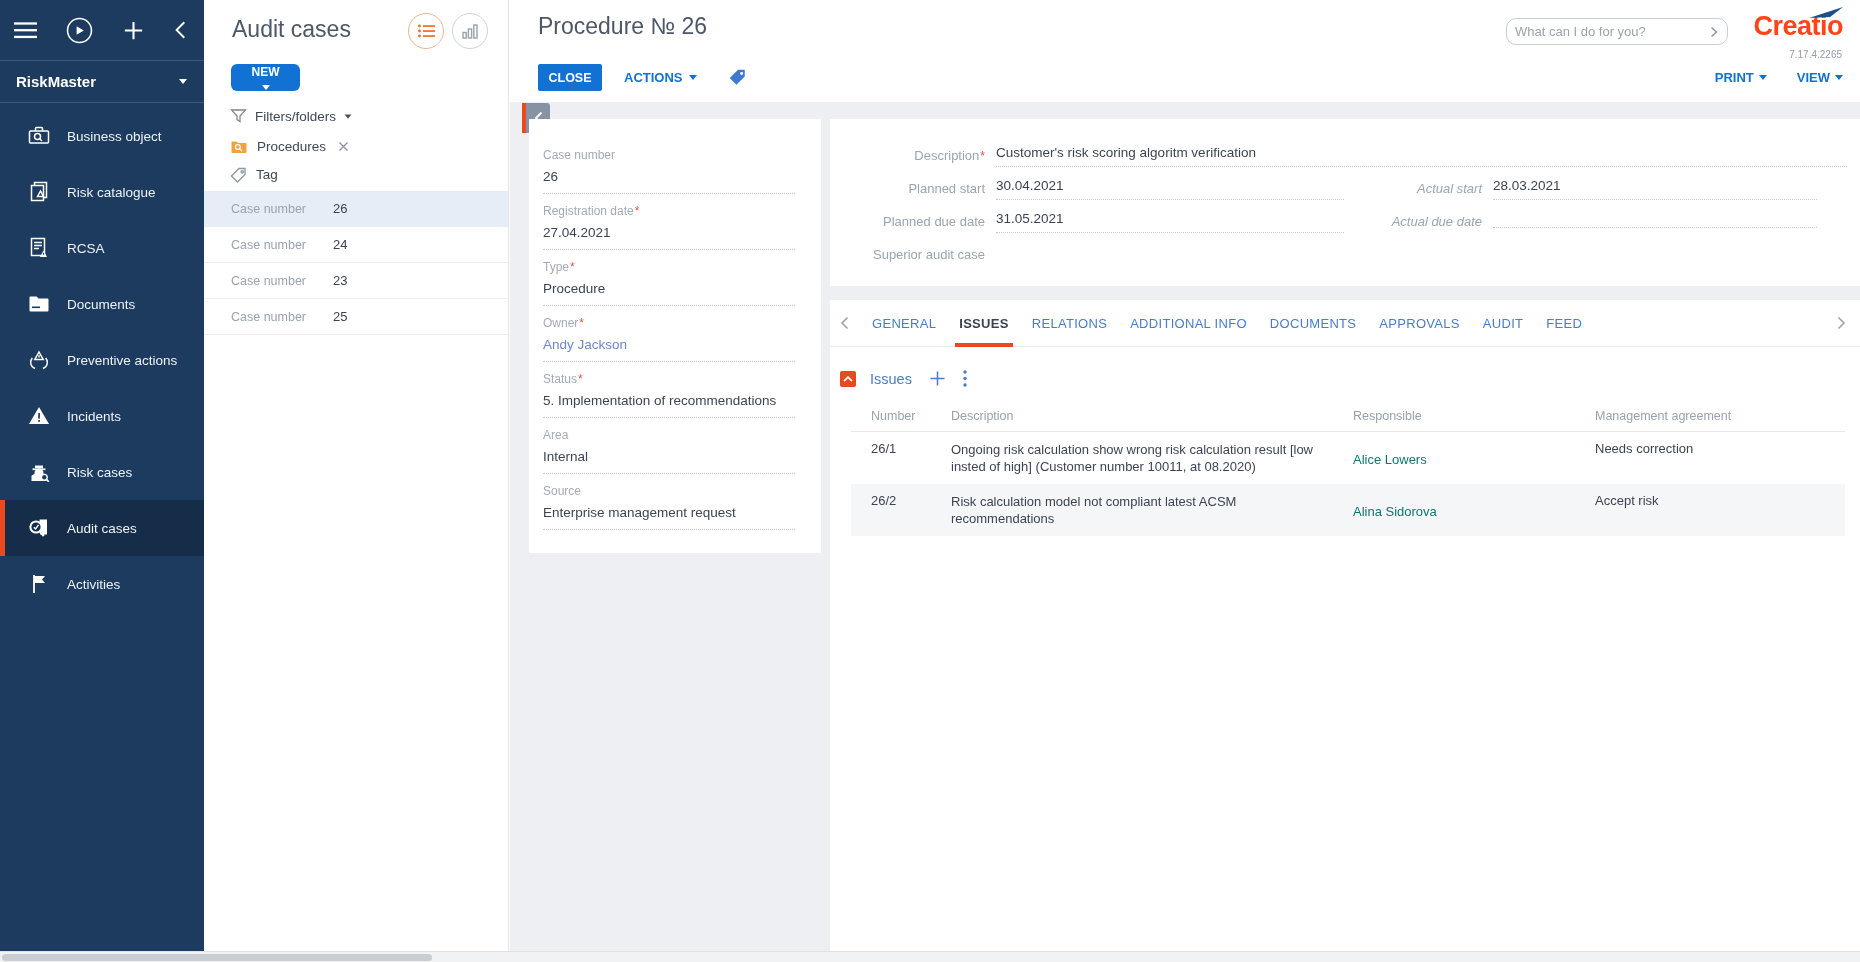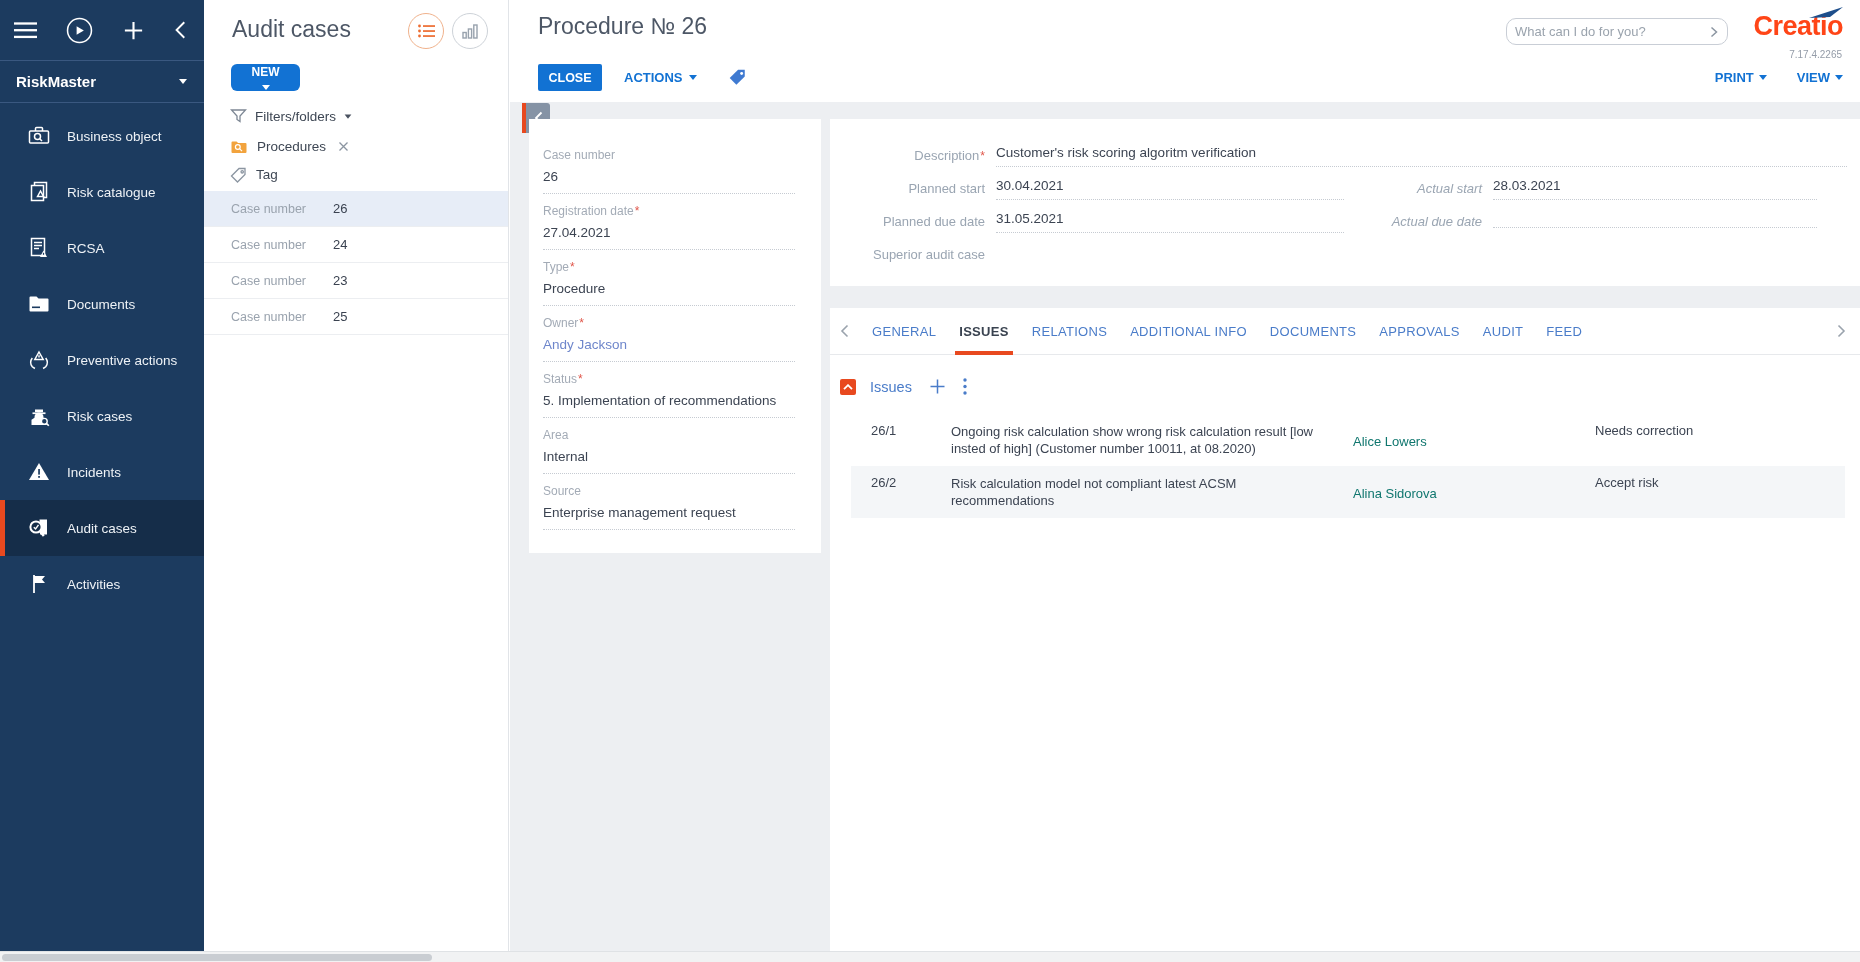--- a/index.html
+++ b/index.html
@@ -100,21 +100,21 @@
   .hlabel { position:absolute; top:3px; font-size:13px; color:#9aa5b2; text-align:right; }
   .hvalue { position:absolute; top:0; font-size:13.5px; color:#3c4452; padding-bottom:6px;
             border-bottom:1px dotted #c6cbd2; min-height:17px; white-space:nowrap; cursor:text; }
   .hvalue.link { color:#4a7cc9; cursor:pointer; }
   .hl1 { left:15px; width:140px; } .hv1 { left:166px; width:348px; }
   .hl2 { left:512px; width:140px;font-style:italic; } .hv2 { left:663px; width:324px; }
   .hv-full { left:166px; width:851px; }
   .r1 { top:26px; } .r2 { top:59px; } .r3 { top:92px; } .r4 { top:125px; }
 
   
-  .tabs-card { position:absolute; left:320px; top:300px; right:0; bottom:0; background:#fff;margin-top:8px; }
+  .tabs-card { position:absolute; left:320px; top:300px; right:0; bottom:0; background:#fff; }
   .tabs { height:47px; border-bottom:1px solid #e7e9ec; display:flex; align-items:center;
           padding-left:10px; position:relative; }
   .tab-scroll { display:flex; align-items:center; cursor:pointer; }
   .tab { margin-left:23px; height:100%; display:flex; align-items:center; position:relative;
          font-size:13px; color:#4a7cc9; letter-spacing:.3px; cursor:pointer; }
   .tab:first-of-type { margin-left:15px; }
   .tab.active { color:#3a4350; font-weight:600; }
   .tab-underline { position:absolute; left:-4px; right:-4px; bottom:-1px; height:4px; background:#e8491f; }
   .tab-scroll.right { position:absolute; right:14px; }
 
@@ -228,38 +228,38 @@
               <path d="M13 8.2v2.2"></path>
               <path d="M6.3 11c-2 2.6-2 6.2 0 8.8l2.6 1.7"></path>
               <path d="M19.7 11c2 2.6 2 6.2 0 8.8l-2.6 1.7"></path>
             </svg>
         </span>
         <span class="sb-label">Preventive actions</span>
       </div>
       <div class="sb-item">
         <span class="sb-ic">
           <svg width="26" height="26" viewBox="0 0 26 26">
+              <path d="M13 4 23 21H3z" fill="#fff"></path>
+              <rect x="12.2" y="10" width="1.7" height="5.6" fill="#1c3b5f"></rect>
+              <rect x="12.2" y="17" width="1.7" height="1.8" fill="#1c3b5f"></rect>
+            </svg>
+        </span>
+        <span class="sb-label">Incidents</span>
+      </div>
+      <div class="sb-item">
+        <span class="sb-ic">
+          <svg width="26" height="26" viewBox="0 0 26 26">
               <path d="M9 6.5h8v2.6H9z" fill="#fff"></path>
               <path d="M6.5 9.4h13v1.7h-13z" fill="#fff"></path>
               <path d="M8.5 14a4.5 4.5 0 0 1 9 0v.8l3 1.9V22h-15v-5.3l3-1.9z" fill="#fff"></path>
               <circle cx="18.3" cy="18.3" r="2.9" fill="#1c3b5f" stroke="#fff" stroke-width="1.4"></circle>
               <path d="M20.4 20.4 22.8 22.8" stroke="#fff" stroke-width="1.6"></path>
             </svg>
         </span>
         <span class="sb-label">Risk cases</span>
-      </div>
-      <div class="sb-item">
-        <span class="sb-ic">
-          <svg width="26" height="26" viewBox="0 0 26 26">
-              <path d="M13 4 23 21H3z" fill="#fff"></path>
-              <rect x="12.2" y="10" width="1.7" height="5.6" fill="#1c3b5f"></rect>
-              <rect x="12.2" y="17" width="1.7" height="1.8" fill="#1c3b5f"></rect>
-            </svg>
-        </span>
-        <span class="sb-label">Incidents</span>
       </div>
       <div class="sb-item selected">
         <span class="sel-bar"></span>
         <span class="sb-ic">
           <svg width="26" height="26" viewBox="0 0 26 26">
               <path d="M13.5 4.5H21v15h-7" fill="#fff"></path>
               <circle cx="10" cy="12" r="5.6" fill="#152d49" stroke="#fff" stroke-width="2"></circle>
               <path d="M7.8 12.2 9.6 14 12.5 9.8" stroke="#fff" stroke-width="1.4" fill="none"></path>
               <path d="M14.2 16.5 17.8 21" stroke="#fff" stroke-width="2.4"></path>
             </svg>
@@ -511,20 +511,26 @@
         <span class="issues-menu">
           <svg width="4" height="17" viewBox="0 0 4 17" fill="#4a7cc9">
               <circle cx="2" cy="2" r="1.7"></circle>
               <circle cx="2" cy="8.5" r="1.7"></circle>
               <circle cx="2" cy="15" r="1.7"></circle>
             </svg>
         </span>
       </div>
 
       <div class="itable">
+        <div class="ithead">
+          <span class="col-num">Number</span>
+          <span class="col-desc">Description</span>
+          <span class="col-resp">Responsible</span>
+          <span class="col-agr">Management agreement</span>
+        </div>
         <div class="itrow">
           <span class="c-num">26/1</span>
           <span class="c-desc">Ongoing risk calculation show wrong risk calculation result [low insted of high] (Customer number 10011, at 08.2020)</span>
           <span class="c-resp">Alice Lowers</span>
           <span class="c-agr">Needs correction</span>
         </div>
         <div class="itrow striped">
           <span class="c-num">26/2</span>
           <span class="c-desc">Risk calculation model not compliant latest ACSM recommendations</span>
           <span class="c-resp">Alina Sidorova</span>

